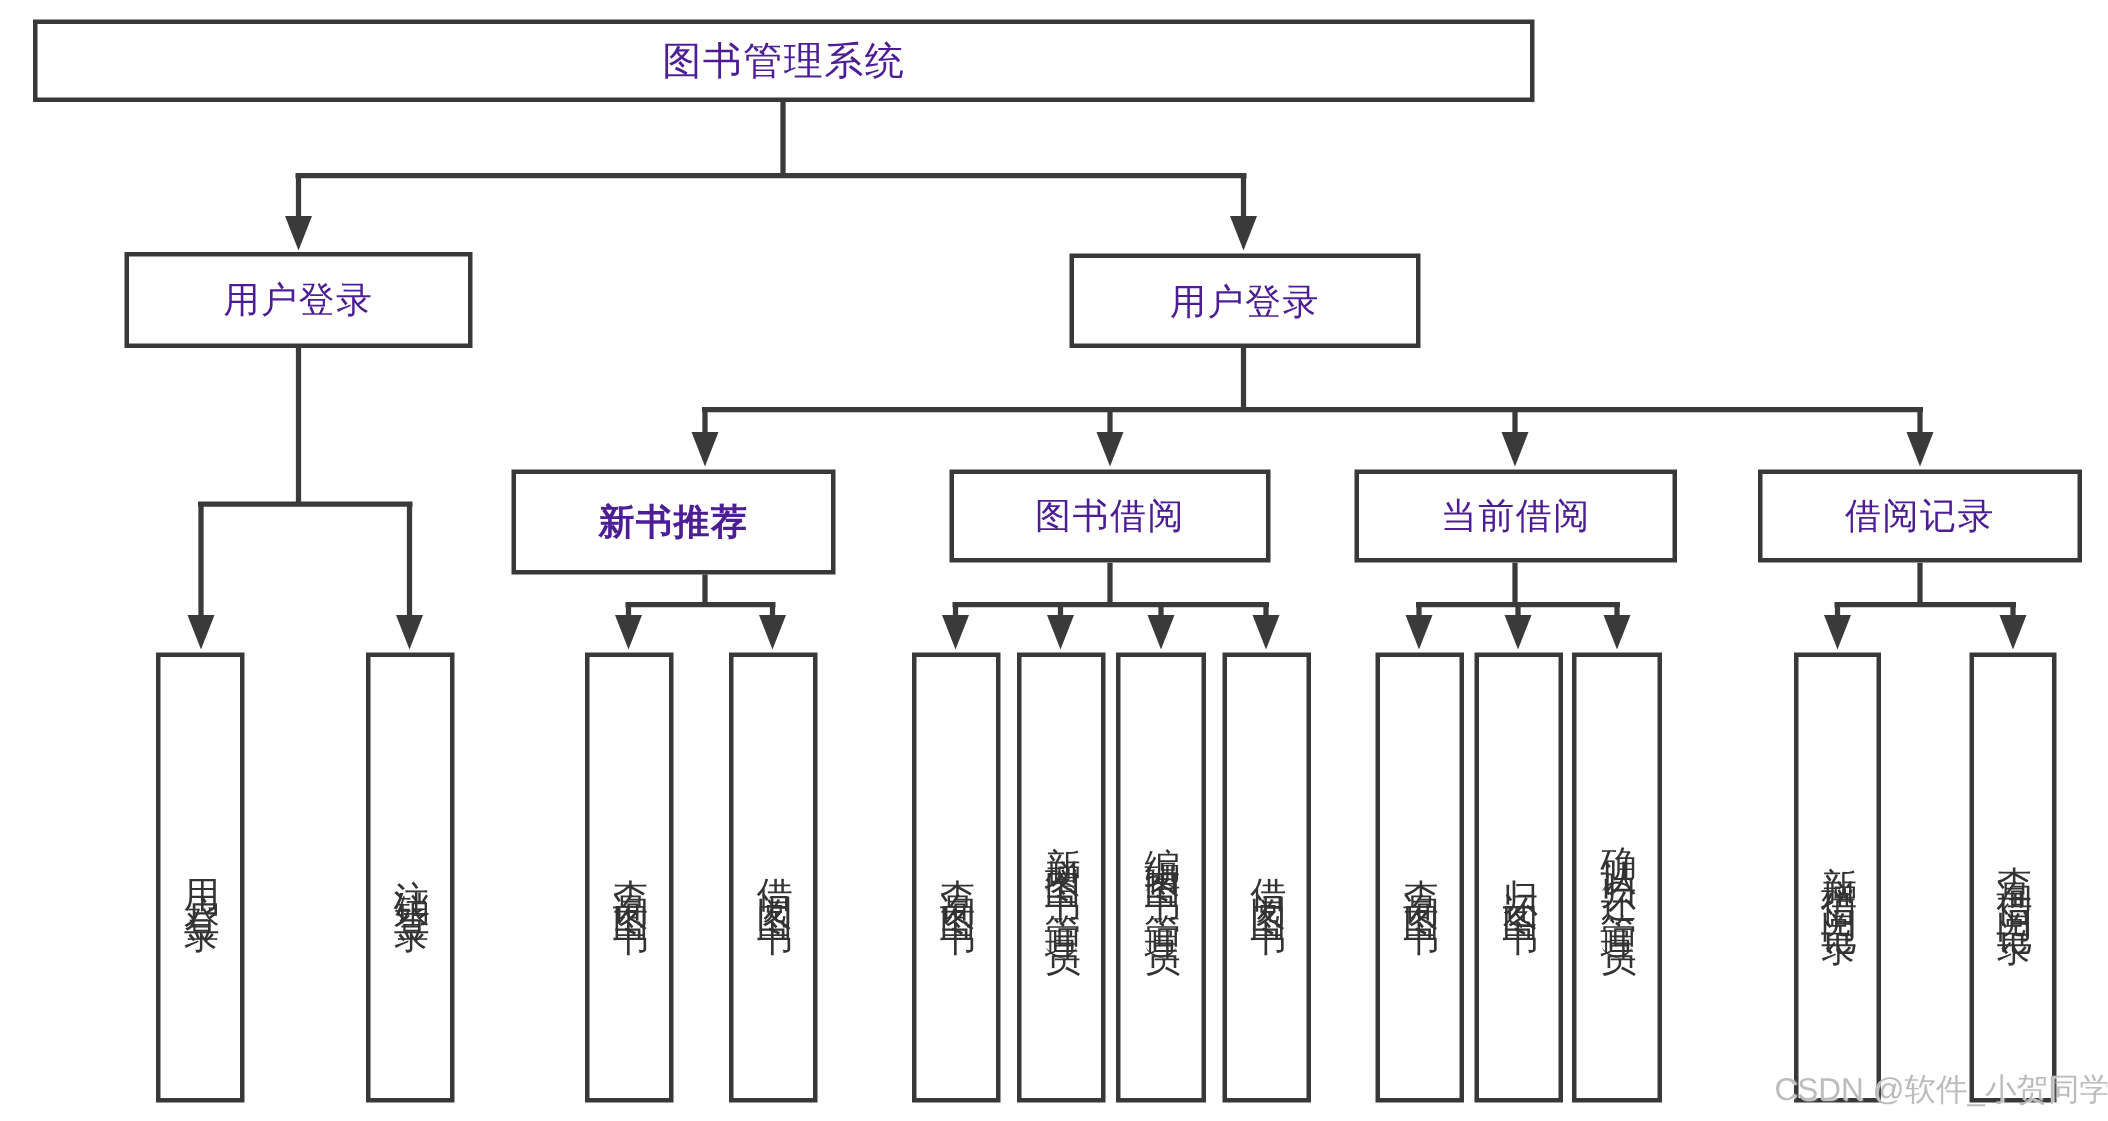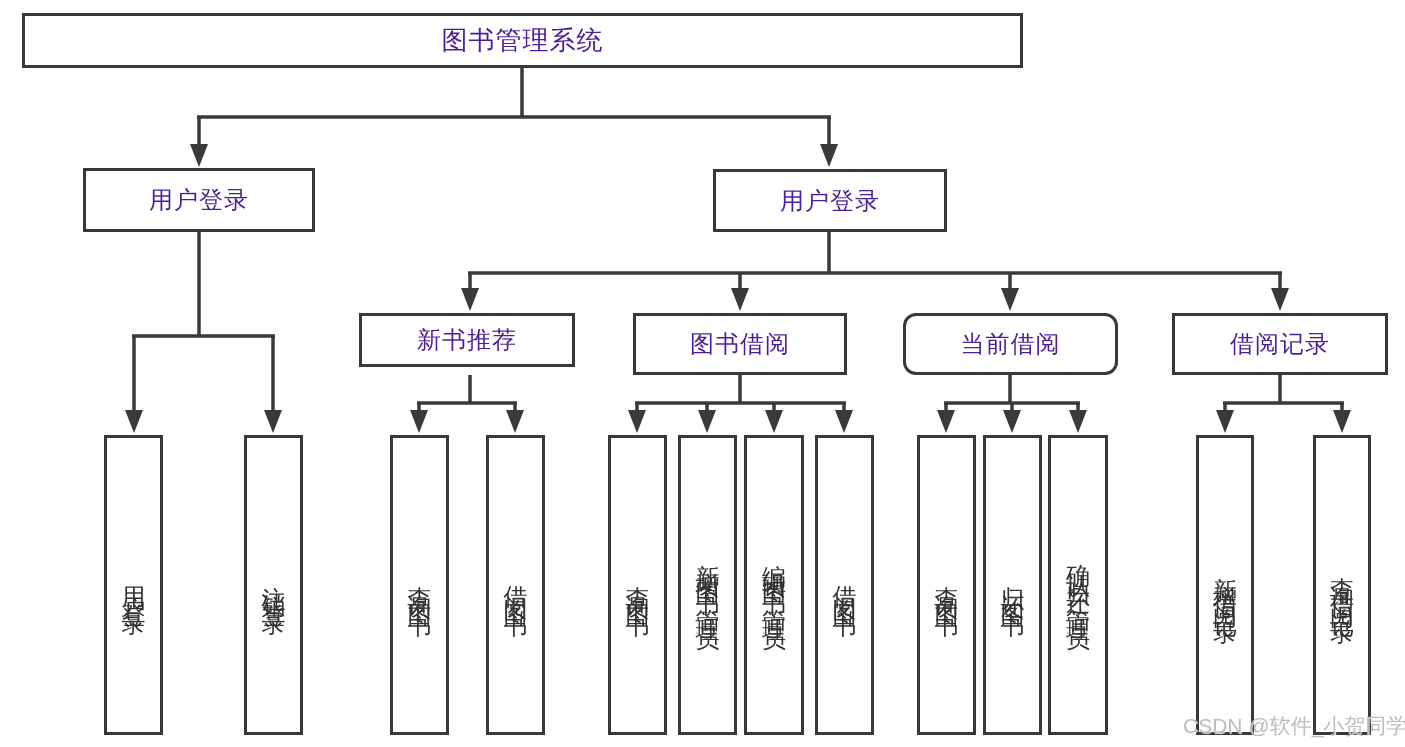--- a/index.html
+++ b/index.html
@@ -119,23 +119,23 @@
       <polygon points="1216,410 1234,410 1225,433"></polygon>
       <polygon points="1333,410 1351,410 1342,433"></polygon>
     </g>
   </svg>
 
   <div class="node node-root">图书管理系统</div>
 
   <div class="node node-l2" style="left:83px;top:168px;width:232px;height:64px;">用户登录</div>
   <div class="node node-l2" style="left:713px;top:169px;width:234px;height:63px;">用户登录</div>
 
-  <div class="node node-l3" style="left:359px;top:313px;width:216px;height:54px;">新书推荐</div>
+  <div class="node node-l3" style="left:341px;top:313px;width:216px;height:70px;font-weight:bold;">新书推荐</div>
   <div class="node node-l3" style="left:633px;top:313px;width:214px;height:62px;">图书借阅</div>
-  <div class="node node-l3" style="left:903px;top:313px;width:215px;height:62px;border-radius:13px;">当前借阅</div>
+  <div class="node node-l3" style="left:903px;top:313px;width:215px;height:62px;">当前借阅</div>
   <div class="node node-l3" style="left:1172px;top:313px;width:216px;height:62px;">借阅记录</div>
 
   <div class="leaf" style="left:104px;">
     <span>用户登录</span>
   </div>
   <div class="leaf" style="left:244px;">
     <span>注销登录</span>
   </div>
 
   <div class="leaf" style="left:390px;">

